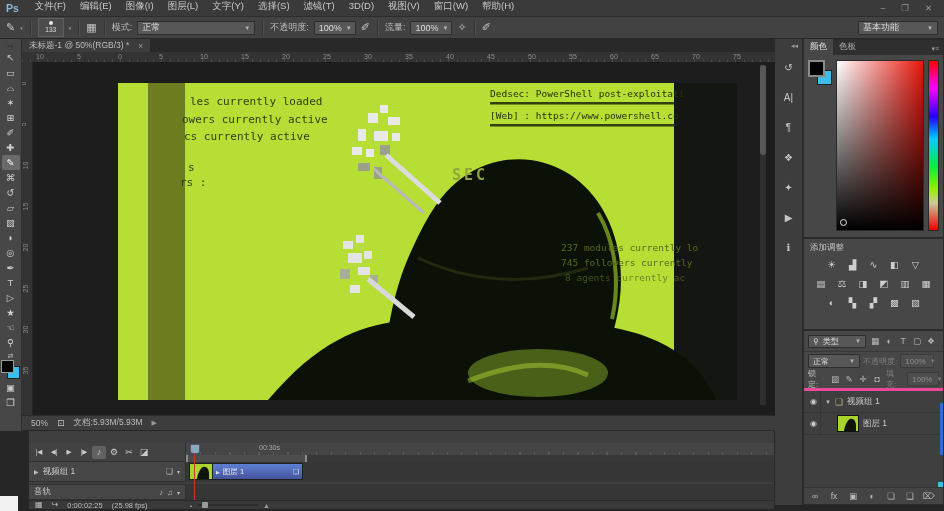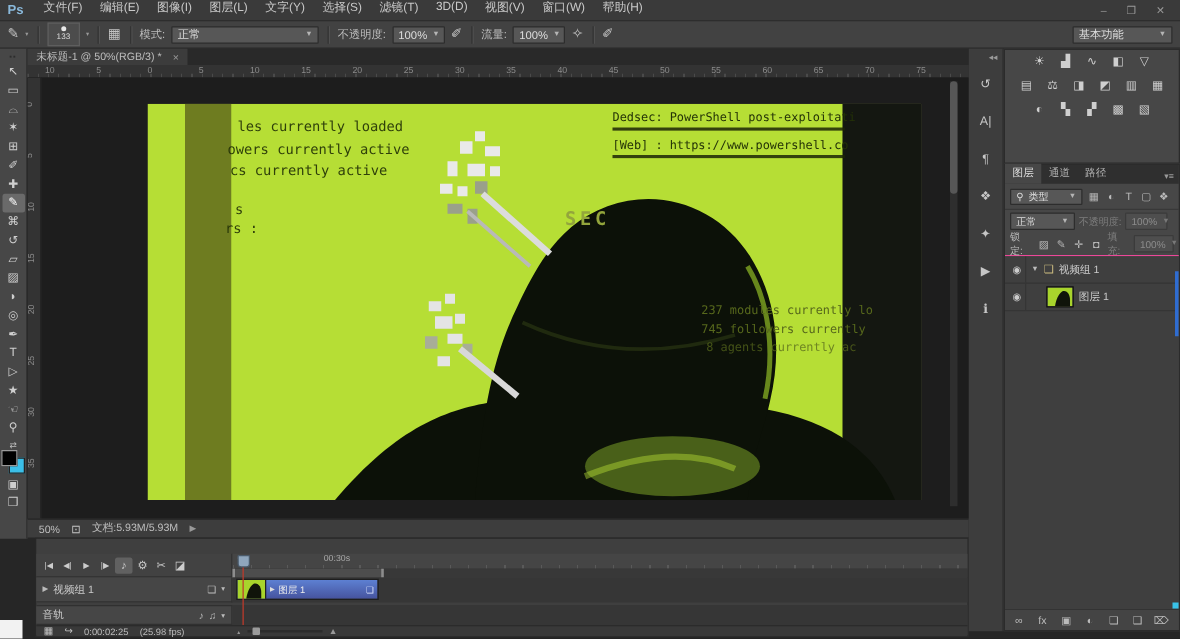--- a/index.html
+++ b/index.html
@@ -94,21 +94,21 @@
           background:linear-gradient(to bottom,#f00 0%,#f0f 16%,#20f 33%,#0cf 46%,#0e4 62%,#9e0 76%,#c9c9a0 84%,#e00 100%)}
   #adjust-panel{height:92px}
   #adj-label{font-size:8.5px;color:#c5c5c5;padding:3px 6px 1px}
   .adj-row{display:flex;justify-content:center;gap:6px;height:19px;align-items:center}
   .adj-ic{width:15px;height:14px;display:flex;align-items:center;justify-content:center;font-size:9.5px;color:#cfcfcf}
   #layers-panel{flex:1}
   #ly-filter{height:20px;display:flex;align-items:center;gap:3px;padding:0 4px;border-bottom:1px solid #383838}
   #ly-filter .dd{height:13px;font-size:8px;width:58px}
   .ly-ic{width:12px;height:12px;display:flex;align-items:center;justify-content:center;font-size:8.5px;color:#bbb}
   #ly-blend{height:18px;display:flex;align-items:center;gap:3px;padding:0 4px;font-size:8px}
-  #ly-lock{height:18px;display:flex;align-items:center;gap:3px;padding:0 4px;font-size:8px;border-bottom:1px solid #ec4899}
+  #ly-lock{height:18px;display:flex;align-items:center;gap:3px;padding:0 4px;font-size:8px;border-bottom:3px solid #ec4899}
   .dim{opacity:.45}
   #ly-list{flex:1;background:#3f3f3f;position:relative;overflow:hidden}
   .ly-row{height:21px;display:flex;align-items:center;gap:4px;border-bottom:1px solid #353535;font-size:8.5px;color:#ccc;padding-left:3px}
   .eye{width:13px;text-align:center;font-size:8px;color:#ccc;border-right:1px solid #353535;align-self:stretch;display:flex;align-items:center;justify-content:center}
   .tri{font-size:6px;color:#bbb}
   .fold{font-size:9px;color:#c9b97f}
   .ly-thumb{width:20px;height:15px;border:1px solid #111;display:block}
   #ly-scroll{position:absolute;right:0;top:12px;width:3px;height:52px;background:#2f6cd0}
   #ly-scrolldot{position:absolute;right:0;bottom:0;width:5px;height:5px;background:#39c2e8}
   #ly-bottom{height:16px;background:#444;border-top:1px solid #333;display:flex;align-items:center;justify-content:flex-end;gap:7px;padding:0 8px;font-size:8.5px;color:#bbb}
@@ -403,22 +403,40 @@
       <span class="strip-ic">¶</span>
       <span class="strip-ic">❖</span>
       <span class="strip-ic">✦</span>
       <span class="strip-ic">▶</span>
       <span class="strip-ic">ℹ</span>
     </div>
 </div>
 
 <div id="panels" class="abs">
 
+  <div class="panel" id="color-panel">
+    <div class="panel-tabs">
+      <span class="ptab act">颜色</span>
+      <span class="ptab">色板</span>
+      <span class="pmenu">▾≡</span>
+    </div>
+    <div id="color-content">
+      <div id="cp-wells">
+        <span id="cp-fg"></span>
+        <span id="cp-bg"></span>
+      </div>
+      <div id="cp-field">
+        <span id="cp-cursor"></span>
+      </div>
+      <div id="cp-hue"></div>
+    </div>
+  </div>
 
   <div class="panel" id="adjust-panel">
+    <div id="adj-label">添加调整</div>
     <div class="adj-row">
         <span class="adj-ic">☀</span>
         <span class="adj-ic">▟</span>
         <span class="adj-ic">∿</span>
         <span class="adj-ic">◧</span>
         <span class="adj-ic">▽</span>
       </div>
     <div class="adj-row">
         <span class="adj-ic">▤</span>
         <span class="adj-ic">⚖</span>
@@ -430,26 +448,20 @@
     <div class="adj-row">
         <span class="adj-ic">◐</span>
         <span class="adj-ic">▚</span>
         <span class="adj-ic">▞</span>
         <span class="adj-ic">▩</span>
         <span class="adj-ic">▧</span>
       </div>
   </div>
 
   <div class="panel" id="layers-panel">
-    <div class="panel-tabs">
-      <span class="ptab act">图层</span>
-      <span class="ptab">通道</span>
-      <span class="ptab">路径</span>
-      <span class="pmenu">▾≡</span>
-    </div>
     <div id="ly-filter">
       <div class="dd">
         <span style="font-size:8px">⚲</span>
         <span>类型</span>
         <span class="car">▼</span>
       </div>
       <span style="display:flex;gap:2px">
 
       <span class="ly-ic">▦</span>
           <span class="ly-ic">◐</span>

